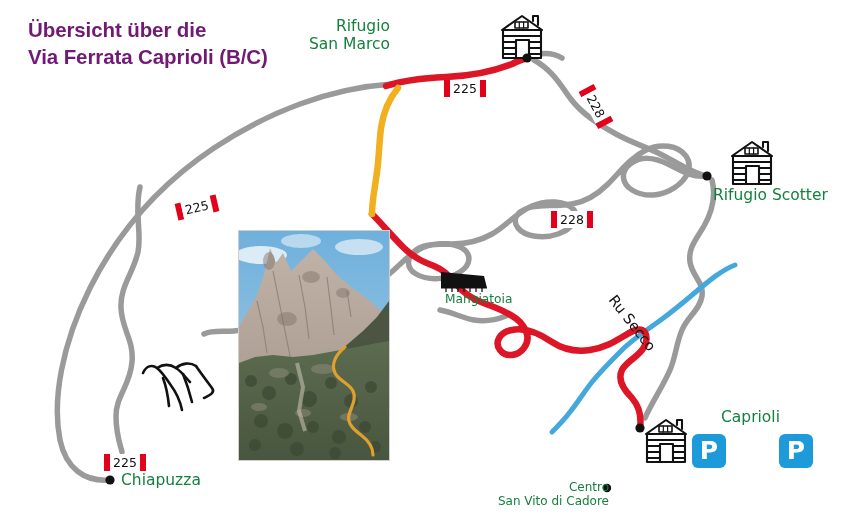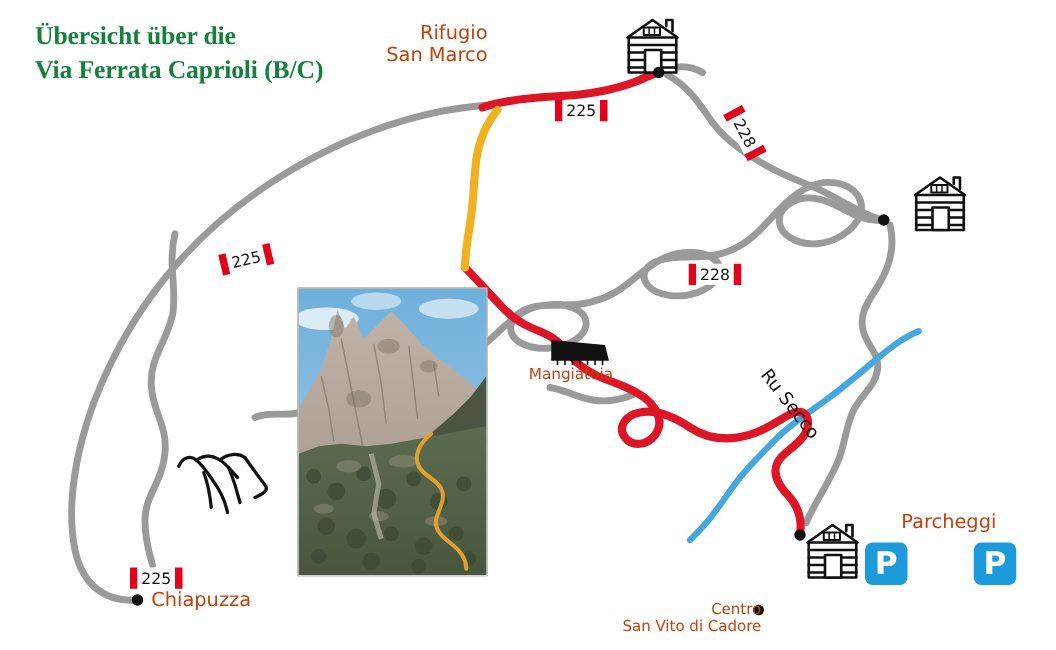--- a/index.html
+++ b/index.html
@@ -2,26 +2,26 @@
 <html><head>
 <meta charset="utf-8">
 <style>
   html,body{margin:0;padding:0;background:#ffffff;}
   body{width:845px;height:520px;overflow:hidden;
        font-family:"DejaVu Sans","Liberation Sans",sans-serif;}
   #map-root{position:relative;width:845px;height:520px;background:#fff;}
   #map-svg{position:absolute;left:0;top:0;}
   .title{
     position:absolute;left:28px;top:16px;
-    font-family:Liberation Serif, serif;
-    font-weight:bold;font-size:20.5px;color:#15803d;
+    font-family:Liberation Sans, sans-serif;
+    font-weight:bold;font-size:20.5px;color:#701a75;
     line-height:1.32;letter-spacing:-0.1px;white-space:pre-line;
   }
   .lbl{position:absolute;font-family:"DejaVu Sans",sans-serif;
-       color:#c2410c;white-space:pre-line;}
+       color:#15803d;white-space:pre-line;}
   .lbl.s15{font-size:15.5px;line-height:1.18;}
   .lbl.s14{font-size:12px;line-height:1.18;}
   .lbl.s12{font-size:12.2px;line-height:1.22;}
   .lbl.s11{font-size:11.5px;line-height:1.25;}
   .rt{text-align:right;}
   
   .badge{position:absolute;display:flex;align-items:center;
          height:17px;transform-origin:50% 50%;}
   .badge .bar{width:6px;height:17px;background:#e2001a;display:block;}
   .badge .num{font-family:"DejaVu Sans",sans-serif;font-size:12.5px;
@@ -266,32 +266,33 @@
                C 108,192 114,198 122,204 C 130,210 134,216 134,224" fill="none" stroke="#e0a030" stroke-width="3.2" stroke-linecap="round" stroke-linejoin="round"></path>
     </svg>
   </div>
 
   <div class="title">Übersicht über die
 Via Ferrata Caprioli (B/C)</div>
 
   <div class="lbl s15 rt" style="left:278px;top:17px;width:112px;">Rifugio
 San Marco</div>
 
+  <div class="lbl s15" style="left:713px;top:186px;">Rifugio Scotter</div>
 
 
   <div class="lbl s15" style="left:121px;top:471px;">Chiapuzza</div>
 
   <div class="lbl s14 rt" style="left:437px;top:480px;width:172px;">Centro
 San Vito di Cadore</div>
 
 
-  <div class="lbl s12" style="left:423px;top:292px;">Mangiatoia</div>
-
-
-  <div class="lbl s15" style="left:721px;top:408px;">Parcheggi</div>
+  <div class="lbl s12" style="left:445px;top:292px;">Mangiatoia</div>
+
+
+  <div class="lbl s15" style="left:721px;top:408px;">Caprioli</div>
 
   <div class="badge" style="left:444px;top:80px;">
     <i class="bar"></i>
     <span class="num">225</span>
     <i class="bar"></i>
   </div>
 
   <div class="badge" style="left:575px;top:98px;transform:rotate(62deg);">
     <i class="bar"></i>
     <span class="num">228</span>

